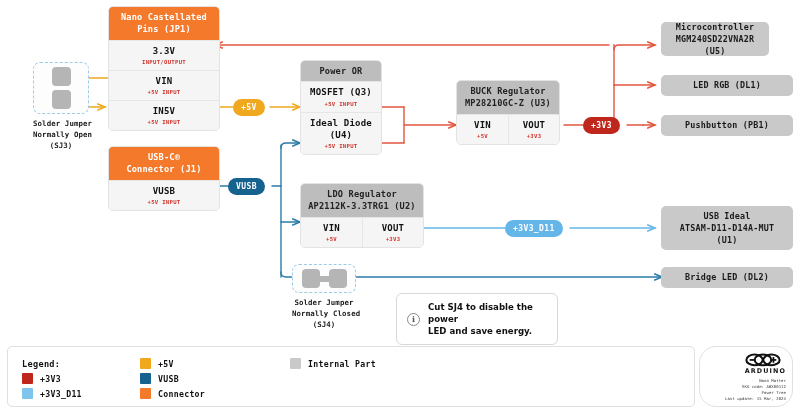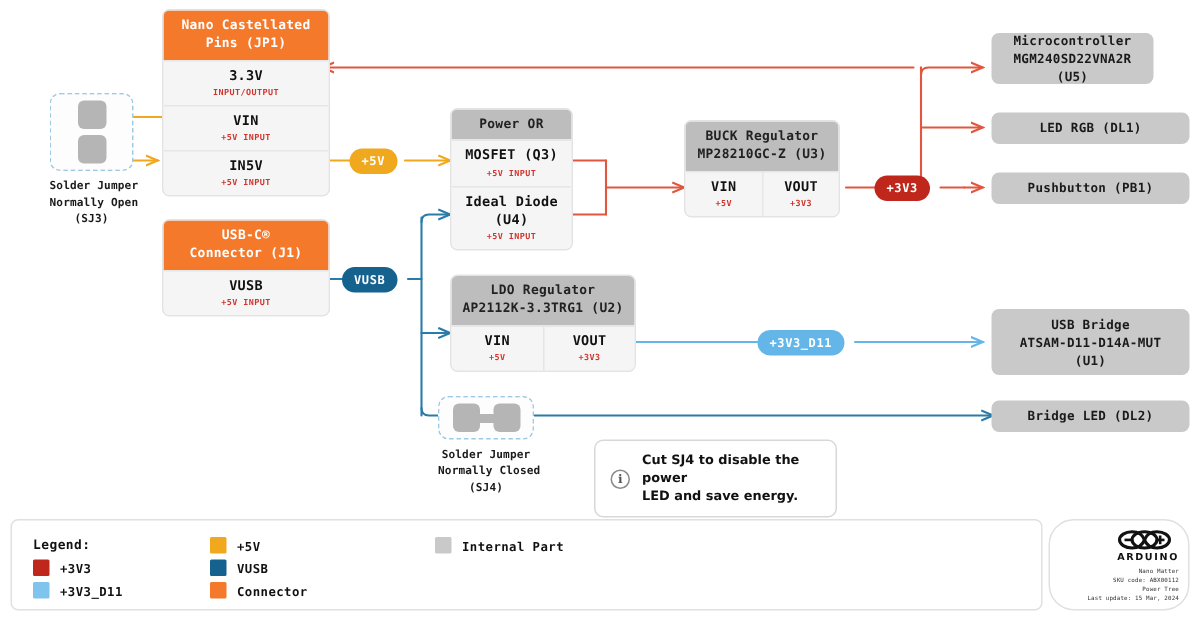--- a/index.html
+++ b/index.html
@@ -272,21 +272,21 @@
     <div class="bhead connector">
       <div>USB-C®</div>
       <div>Connector (J1)</div>
     </div>
     <div class="brow">
       <div class="rname">VUSB</div>
       <div class="rsub">+5V INPUT</div>
     </div>
   </div>
 
-  <div class="block" style="left:300px; top:72px; width:82px;">
+  <div class="block" style="left:300px; top:60px; width:82px;">
     <div class="bhead internal">
       <div>Power OR</div>
     </div>
     <div class="brow">
       <div class="rname">MOSFET (Q3)</div>
       <div class="rsub">+5V INPUT</div>
     </div>
     <div class="brow">
       <div class="rname">Ideal Diode</div>
       <div class="rname">(U4)</div>
@@ -353,21 +353,21 @@
 
   <div class="part" style="left:661px; top:75px; width:132px; height:21px;">
     <div>LED RGB (DL1)</div>
   </div>
 
   <div class="part" style="left:661px; top:115px; width:132px; height:21px;justify-content:center;">
     <div>Pushbutton (PB1)</div>
   </div>
 
   <div class="part" style="left:661px; top:206px; width:132px; height:44px; flex-direction:column;">
-    <div>USB Bridge</div>
+    <div>USB Ideal</div>
     <div>ATSAM-D11-D14A-MUT</div>
     <div>(U1)</div>
   </div>
 
   <div class="part" style="left:661px; top:267px; width:132px; height:21px;">
     <div>Bridge LED (DL2)</div>
   </div>
 
   <div class="note" style="left:396px; top:293px; width:162px;">
     <div class="ibadge">i</div>

